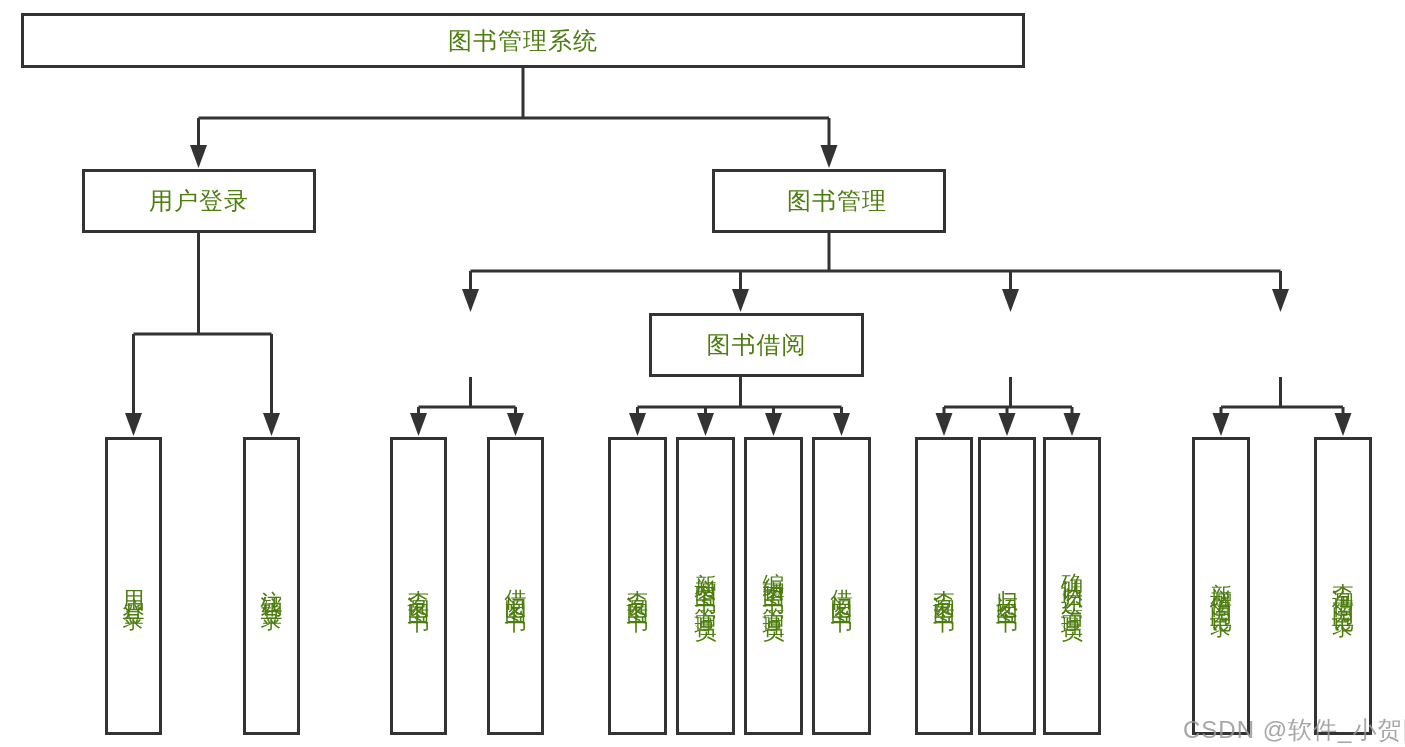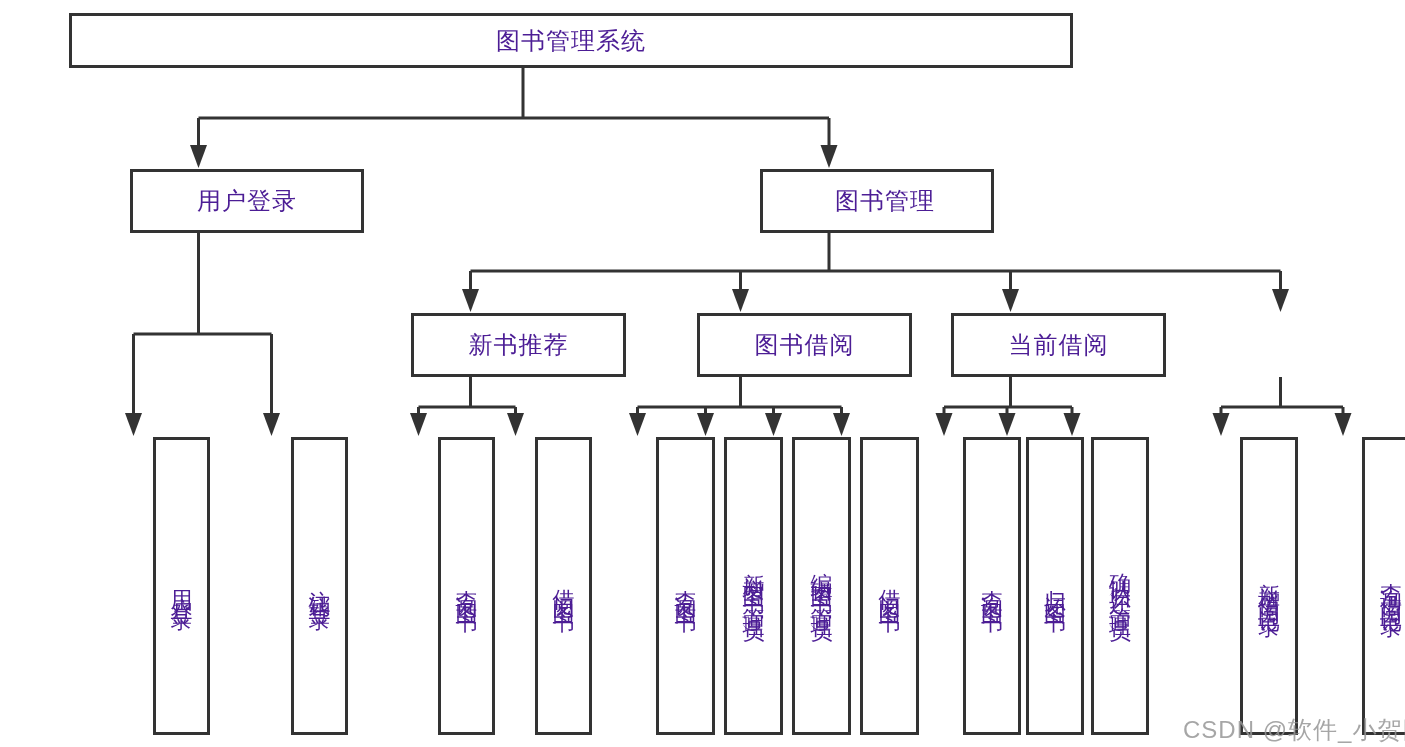--- a/index.html
+++ b/index.html
@@ -10,26 +10,25 @@
     background: #ffffff;
     font-family: "Liberation Sans", "DejaVu Sans", sans-serif;
     overflow: hidden;
   }
   .connectors { position: absolute; left: 0; top: 0; }
   .node {
     position: absolute;
     box-sizing: border-box;
     background: #ffffff;
     border: 3px solid #333333;
-    color: #4c1d95;
+    color: #4d7c0f;
     display: flex;
     align-items: center;
     justify-content: center;
     text-align: center;
-    margin-left: 48px;
   }
   .node.h { font-size: 24px; letter-spacing: 1px; }
   .node.v {
     writing-mode: vertical-rl;
     text-orientation: mixed;
     font-size: 22px;
     letter-spacing: 7px;
     line-height: 1;
   }
   .watermark {
@@ -86,23 +85,21 @@
       <polygon points="1212.5,413 1229.5,413 1221,436"></polygon>
       <polygon points="1334.5,413 1351.5,413 1343,436"></polygon>
     </g>
   </svg>
 
   <div class="node h" style="left:21px; top:13px; width:1004px; height:55px;">图书管理系统</div>
 
   <div class="node h" style="left:82px; top:169px; width:234px; height:64px;">用户登录</div>
   <div class="node h" style="left:712px; top:169px; width:234px; height:64px;padding-left:16px;">图书管理</div>
 
-  <div class="node h" style="left:363px; top:313px; width:215px; height:64px;">新书推荐</div>
   <div class="node h" style="left:649px; top:313px; width:215px; height:64px;">图书借阅</div>
-  <div class="node h" style="left:903px; top:313px; width:215px; height:64px;">当前借阅</div>
 
   <div class="node v" style="left:105px; top:437px; width:57px; height:298px;">用户登录</div>
   <div class="node v" style="left:243px; top:437px; width:57px; height:298px;">注销登录</div>
 
   <div class="node v" style="left:390px; top:437px; width:57px; height:298px;">查询图书</div>
   <div class="node v" style="left:487px; top:437px; width:57px; height:298px;">借阅图书</div>
 
   <div class="node v" style="left:608px; top:437px; width:59px; height:298px;">查询图书</div>
   <div class="node v" style="left:676px; top:437px; width:59px; height:298px;">新增图书（管理员）</div>
   <div class="node v" style="left:744px; top:437px; width:59px; height:298px;">编辑图书（管理员）</div>

